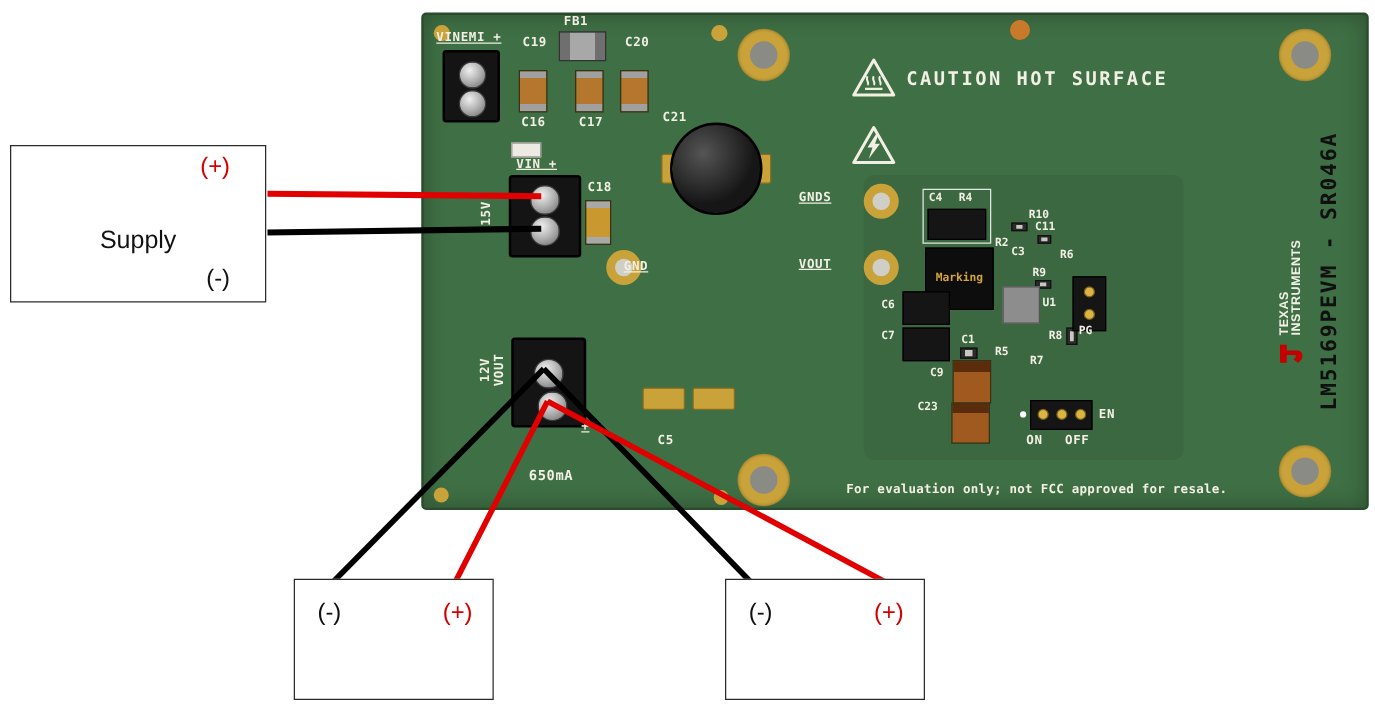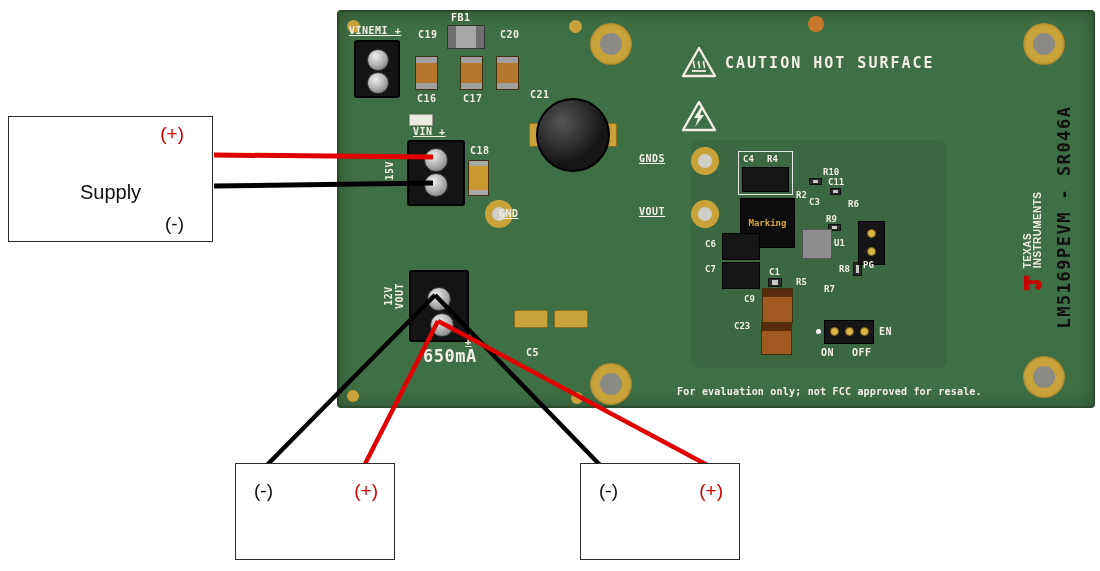--- a/index.html
+++ b/index.html
@@ -8,21 +8,21 @@
 
   
   .board{position:absolute;left:337px;top:10px;width:758px;height:398px;
          background:#3f6f44;border:2px solid #2a4b2c;border-radius:4px;box-sizing:border-box;
          box-shadow:inset 0 0 18px rgba(0,0,0,.28);}
   .patch{position:absolute;background:rgba(0,0,0,.06);border-radius:8px;}
 
   .slk{position:absolute;color:#f2efe4;font:bold 10px "DejaVu Sans Mono",monospace;
        letter-spacing:.5px;white-space:nowrap;}
   .slk.md{font-size:10px;text-decoration:underline;}
-  .slk.sm{font-size:17px;}
+  .slk.sm{font-size:11px;margin-top:28px;}
   .slk.tiny{font-size:9px;letter-spacing:0;}
   .slk.warn{font-size:15px;letter-spacing:2px;}
   .slk.footer{font-size:10px;letter-spacing:.2px;text-align:center;}
   .rot{transform:rotate(-90deg);transform-origin:center;text-align:center;}
 
   .conn{position:absolute;background:#141414;border:2px solid #000;border-radius:3px;box-sizing:border-box;}
   .screw{position:absolute;border-radius:50%;border:1px solid #3a3a3a;box-sizing:border-box;
          background:radial-gradient(circle at 38% 32%,#efefef,#adadad 52%,#6e6e6e 95%);}
   .padring{position:absolute;border-radius:50%;background:#c9a33a;}
   .padring .inner{position:absolute;left:50%;top:50%;transform:translate(-50%,-50%);

